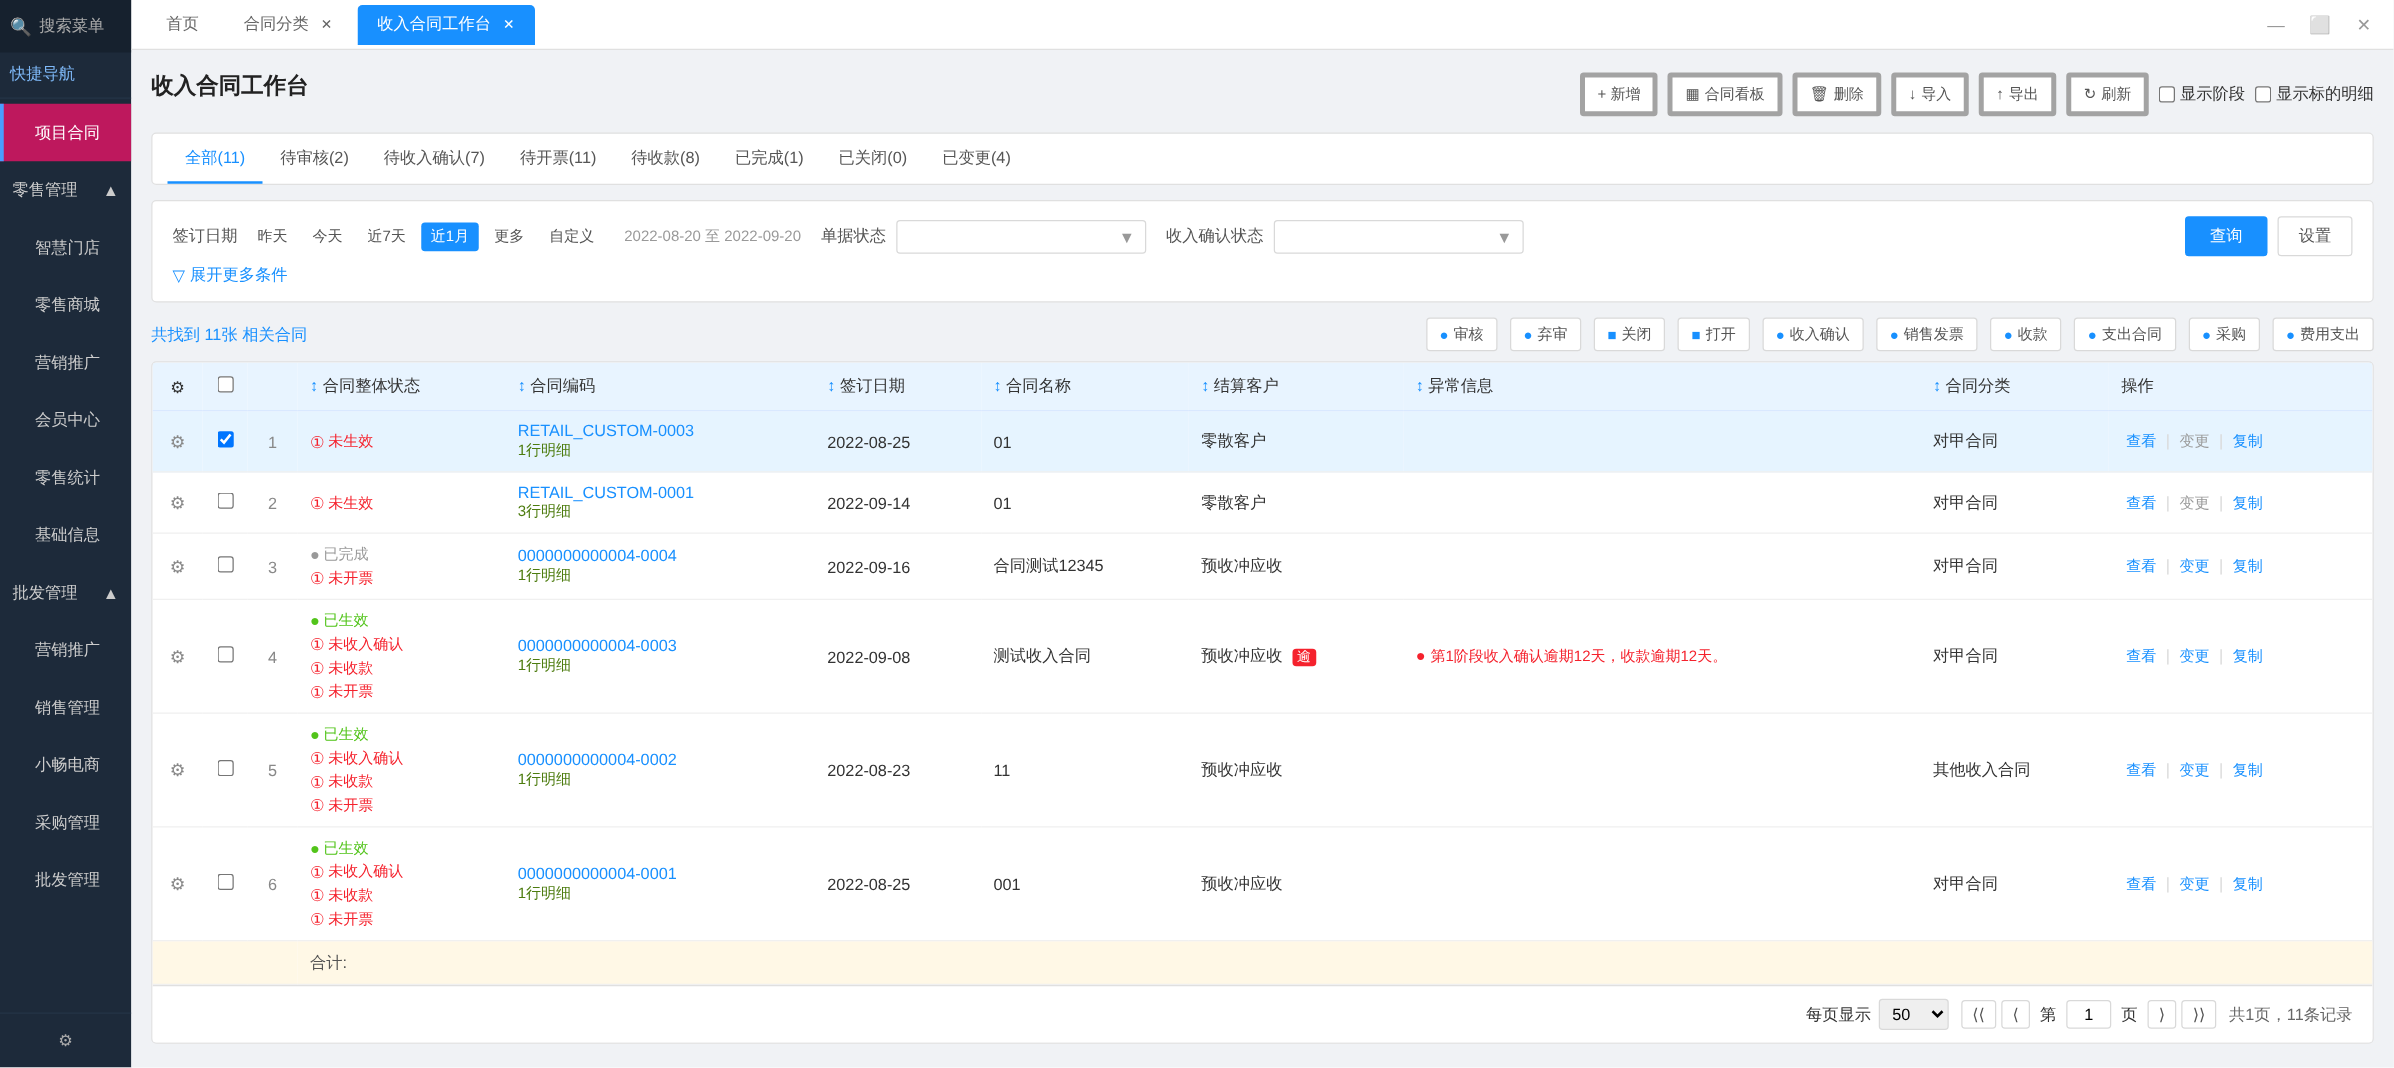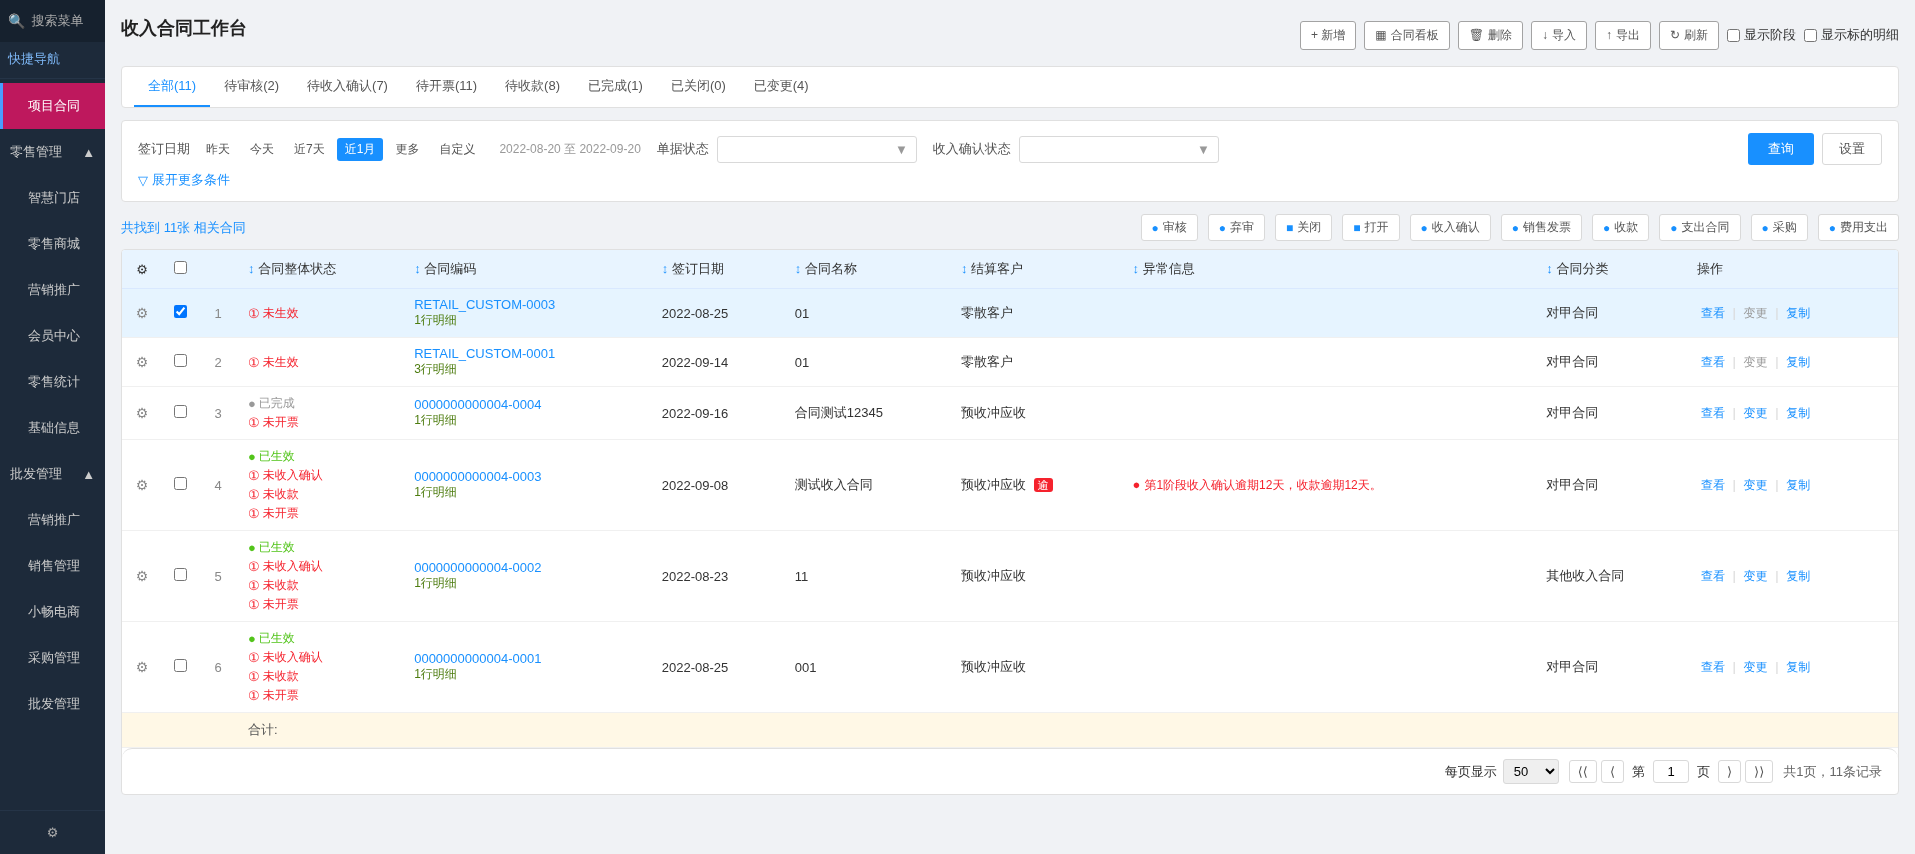--- a/index.html
+++ b/index.html
@@ -29,21 +29,21 @@
     .tab-spacer { flex: 1; }
     .tab-window-controls { display: flex; gap: 8px; align-items: center; color: #999; font-size: 14px; }
     .tab-window-btn { cursor: pointer; padding: 2px 6px; }
 
     
     .content-area { flex: 1; padding: 16px; overflow: auto; background: #f0f2f5; }
     .page-title { font-size: 18px; font-weight: bold; color: #222; margin-bottom: 14px; }
 
     
     .toolbar { display: flex; align-items: center; justify-content: flex-end; gap: 8px; margin-bottom: 12px; }
-    .toolbar-btn { display: flex; align-items: center; gap: 4px; padding: 5px 10px; background: #fff; border: 1px solid #a3a3a3; border-radius: 3px; cursor: pointer; font-size: 12px; color: #555; }
+    .toolbar-btn { display: flex; align-items: center; gap: 4px; padding: 5px 10px; background: #fff; border: 4px solid #a3a3a3; border-radius: 3px; cursor: pointer; font-size: 12px; color: #555; }
 
     
     .filter-tabs { display: flex; align-items: center; gap: 0; margin-bottom: 12px; background: #fff; padding: 0 12px; border-radius: 4px; border: 1px solid #e0e0e0; }
     .filter-tab { padding: 10px 14px; cursor: pointer; font-size: 13px; color: #555; border-bottom: 2px solid transparent; white-space: nowrap; }
     .filter-tab.active { color: #1890ff; border-bottom-color: #1890ff; }
 
     
     .search-bar { background: #fff; padding: 12px 16px; border-radius: 4px; border: 1px solid #e0e0e0; margin-bottom: 12px; }
     .search-row { display: flex; align-items: center; gap: 16px; flex-wrap: wrap; }
     .search-field { display: flex; align-items: center; gap: 8px; }
@@ -82,21 +82,21 @@
     .row-detail { color: #4d7c0f; font-size: 12px; }
     .op-btn { color: #1890ff; cursor: pointer; font-size: 12px; padding: 0 4px; }
     .op-divider { color: #d9d9d9; }
     .abnormal-info { color: #f5222d; font-size: 12px; display: flex; align-items: flex-start; gap: 4px; }
     .abnormal-icon { color: #f5222d; font-size: 13px; flex-shrink: 0; }
 
     
     .summary-row td { background: #fff8e6; font-weight: 500; color: #555; padding: 8px 10px; }
 
     
-    .pagination-bar { display: flex; align-items: center; justify-content: flex-end; padding: 10px 16px; background: #fff; border-top: 1px solid #e0e0e0; gap: 10px; font-size: 13px; border-radius: 10px; }
+    .pagination-bar { display: flex; align-items: center; justify-content: flex-end; padding: 10px 16px; background: #fff; border-top: 1px solid #e0e0e0; gap: 10px; font-size: 13px; }
     .page-size-select { display: flex; align-items: center; gap: 6px; }
     .page-select { border: 1px solid #d9d9d9; border-radius: 3px; padding: 3px 6px; font-size: 13px; cursor: pointer; }
     .page-nav { display: flex; align-items: center; gap: 4px; }
     .page-btn { padding: 3px 8px; border: 1px solid #d9d9d9; border-radius: 3px; cursor: pointer; background: #fff; font-size: 13px; color: #555; }
     .page-input { width: 36px; text-align: center; border: 1px solid #d9d9d9; border-radius: 3px; padding: 3px 4px; font-size: 13px; }
     .page-info { color: #666; }
 
     .checkbox-cell { text-align: center; width: 36px; }
     input[type="checkbox"] { cursor: pointer; }
 
@@ -162,20 +162,39 @@
     <div class="sidebar-item">
       <span>批发管理</span>
     </div>
     <div class="sidebar-bottom">
       <span>⚙</span>
     </div>
   </div>
 
   <div class="main-area">
 
+    <div class="tab-bar">
+      <div class="tab">
+        <span>首页</span>
+      </div>
+      <div class="tab">
+        <span>合同分类</span>
+        <span class="tab-close">✕</span>
+      </div>
+      <div class="tab active">
+        <span>收入合同工作台</span>
+        <span class="tab-close">✕</span>
+      </div>
+      <div class="tab-spacer"></div>
+      <div class="tab-window-controls">
+        <span class="tab-window-btn">—</span>
+        <span class="tab-window-btn">⬜</span>
+        <span class="tab-window-btn">✕</span>
+      </div>
+    </div>
 
     <div class="content-area">
 
       <div style="display:flex; align-items:center; margin-bottom:12px;">
         <h1 class="page-title">收入合同工作台</h1>
         <div class="toolbar" style="margin-bottom:0; margin-left:auto;">
           <button class="toolbar-btn">+ 新增</button>
           <button class="toolbar-btn">
             <span>▦</span>
             <span>合同看板</span>

